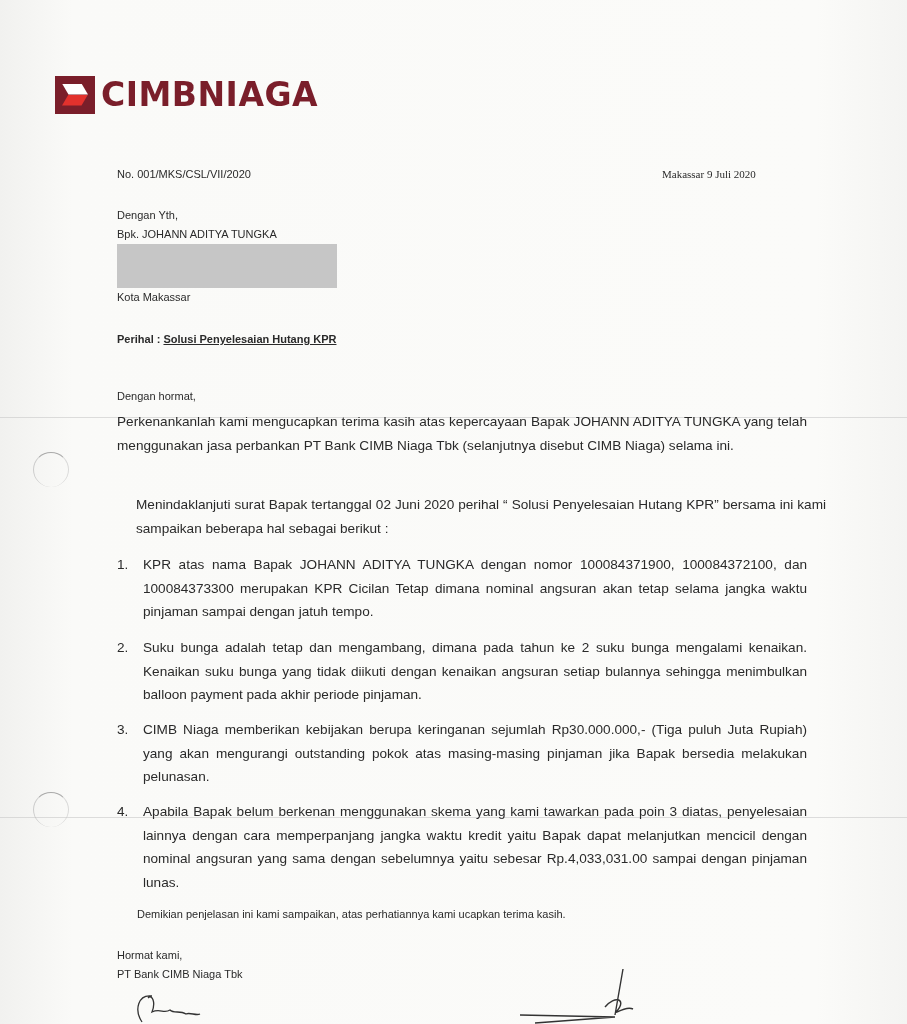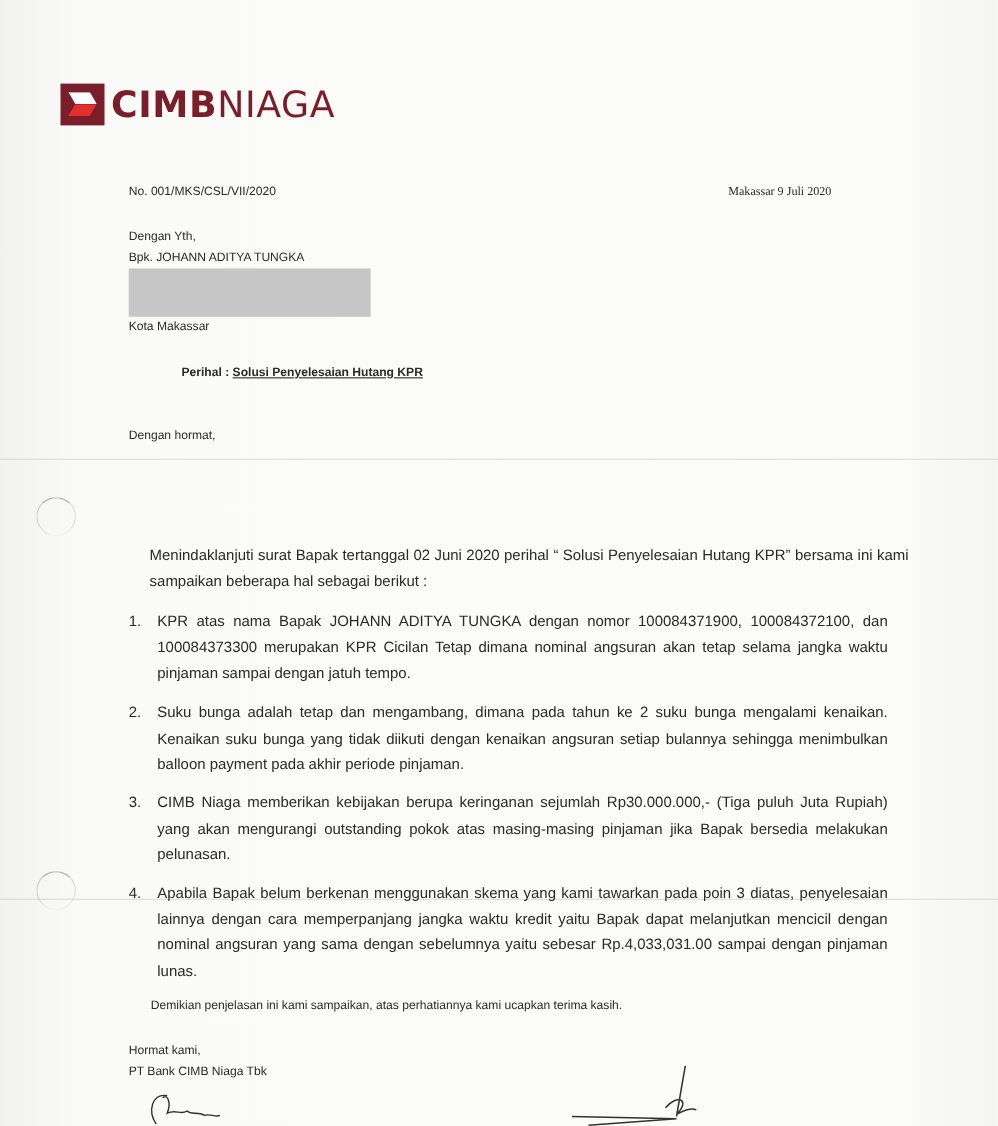--- a/index.html
+++ b/index.html
@@ -18,24 +18,24 @@
     border-bottom: none; opacity: .7; }
   .logo { position: absolute; left: 55px; top: 75px; display: flex; align-items: center; }
   .logo-mark { width: 40px; height: 38px; background: #7a1e2a; position: relative; overflow: hidden; }
   .logo-mark .w2 { position: absolute; left: 7px; top: 8px; width: 26px; height: 11px;
     background: #fff; clip-path: polygon(0 0, 75% 0, 100% 100%, 25% 100%); }
   .logo-mark .r { position: absolute; left: 7px; top: 19px; width: 26px; height: 11px;
     background: #e2312d; clip-path: polygon(25% 0, 100% 0, 75% 100%, 0 100%); }
   .logo-text { font-family: "DejaVu Sans", sans-serif; font-size: 33px; font-weight: bold; color: #7a1e2a;
     margin-left: 6px; letter-spacing: 0.5px; }
   .logo-text .b { font-weight: bold; }
-  .logo-text .n { font-weight: normal; }
+  .logo-text .n { font-weight: bold; }
   .t { position: absolute; font-size: 11px; line-height: 24px; white-space: nowrap; }
   .redact { position: absolute; left: 117px; top: 244px; width: 220px; height: 44px; background: #c6c6c6; }
-  .bold { font-weight: bold; margin-left: 48px; }
+  .bold { font-weight: bold; }
   .u { text-decoration: underline; }
   .para { position: absolute; left: 117px; width: 690px; font-size: 13.6px; line-height: 23.5px;
     text-align: justify; }
   .item { position: absolute; left: 117px; width: 690px; font-size: 13.6px; line-height: 23.5px; }
   .item .num { position: absolute; left: 0; top: 0; }
   .item .body { margin-left: 26px; text-align: justify; }
   svg.sig { position: absolute; }
 </style>
 </head>
 <body>
@@ -65,20 +65,21 @@
   <div class="redact"></div>
   <div class="t" style="left:117px; top:285px;">Kota Makassar</div>
 
   <div class="t bold" style="left:117px; top:327px;">
     <span>Perihal :</span>
     <span class="u">Solusi Penyelesaian Hutang KPR</span>
   </div>
 
   <div class="t" style="left:117px; top:384px;">Dengan hormat,</div>
 
+  <div class="para" style="top:410px;">Perkenankanlah kami mengucapkan terima kasih atas kepercayaan Bapak JOHANN ADITYA TUNGKA yang telah menggunakan jasa perbankan PT Bank CIMB Niaga Tbk (selanjutnya disebut CIMB Niaga) selama ini.</div>
   <div class="para" style="top:493px;margin-left:19px;">Menindaklanjuti surat Bapak tertanggal 02 Juni 2020 perihal “ Solusi Penyelesaian Hutang KPR” bersama ini kami sampaikan beberapa hal sebagai berikut :</div>
 
   <div class="item" style="top:553px;">
     <span class="num">1.</span>
     <div class="body">KPR atas nama Bapak JOHANN ADITYA TUNGKA dengan nomor 100084371900, 100084372100, dan 100084373300 merupakan KPR Cicilan Tetap dimana nominal angsuran akan tetap selama jangka waktu pinjaman sampai dengan jatuh tempo.</div>
   </div>
   <div class="item" style="top:636px;">
     <span class="num">2.</span>
     <div class="body">Suku bunga adalah tetap dan mengambang, dimana pada tahun ke 2 suku bunga mengalami kenaikan. Kenaikan suku bunga yang tidak diikuti dengan kenaikan angsuran setiap bulannya sehingga menimbulkan balloon payment pada akhir periode pinjaman.</div>
   </div>

